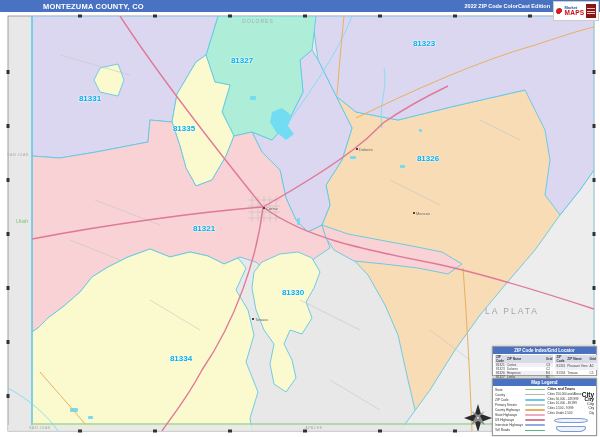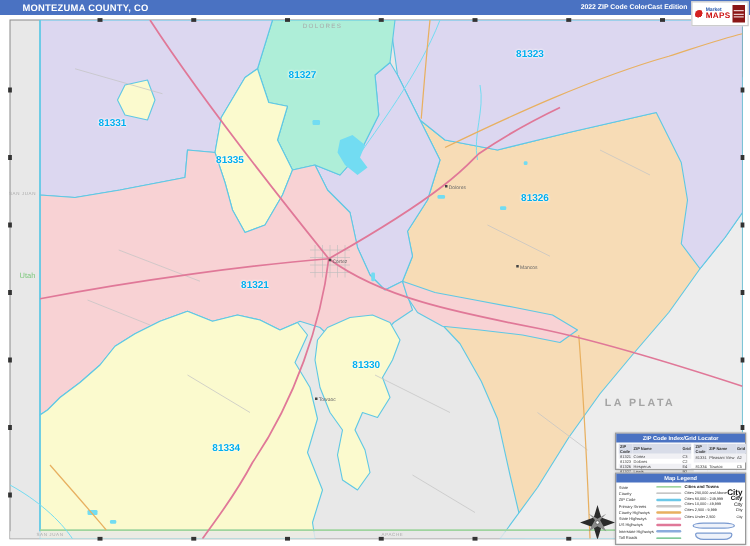--- a/index.html
+++ b/index.html
@@ -1,21 +1,21 @@
 <!DOCTYPE html>
 <html style="--titlebar: #4a72c2; --panelhdr: #4a72c2; --ziplabel: #00aeef; --lavender: #dcd7f0; --mint: #aeeed8; --pink: #f8d2d4; --yellow: #fbface; --orange: #f7dcb6; --outside: #e8e8e8; --laplata: #ededed; --boundary: #5fc8e4; --water: #72dcf2; --us_hwy: #e07898; --county_hwy: #e8b060; --minor_road: #c4c4c4; --state_line: #9fd49f;"><head>
 <meta charset="utf-8">
 <style>
   * { margin:0; padding:0; box-sizing:border-box; }
   html,body { width:600px; height:437px; font-family:"Liberation Sans", sans-serif; background:#ffffff; }
   #stage { position:relative; width:600px; height:437px; overflow:hidden; background:#ffffff; }
 
   
   #titlebar { position:absolute; left:0; top:0; width:600px; height:12px; background:var(--titlebar,#4a72c2); display:flex; align-items:center; justify-content:space-between; z-index:30; }
-  #titlebar .t-left { color:#fff; font-size:7.5px; font-weight:bold; padding-left:18px; letter-spacing:.2px; white-space:nowrap; }
+  #titlebar .t-left { color:#fff; font-size:7.5px; font-weight:bold; padding-left:7px; letter-spacing:.2px; white-space:nowrap;margin-left:36px; }
   #titlebar .t-right { color:#fff; font-size:5.5px; font-weight:bold; padding-right:50px; white-space:nowrap; }
   #logo { position:absolute; right:1px; top:1px; width:46px; height:20px; background:#fff; border:1px solid #ccc; z-index:31; display:flex; align-items:center; justify-content:center; gap:2px; }
   #logo .swirl { width:7px; height:7px; border-radius:50%; background:radial-gradient(circle at 35% 35%, #d42020 55%, #fff 56%); flex:0 0 auto; }
   #logo .words { display:flex; flex-direction:column; line-height:1; }
   #logo .w1 { color:#2255aa; font-size:4px; font-weight:bold; }
   #logo .w2 { color:#cc1111; font-size:6.5px; font-weight:bold; letter-spacing:.3px; }
   #logo .tag { width:10px; height:14px; background:#8a1515; display:flex; flex-direction:column; justify-content:center; gap:1.5px; padding:1px; }
   #logo .tag i { display:block; height:1px; background:#e8c8c8; }
 
   
@@ -191,21 +191,21 @@
       <rect x="592.5" y="70" width="3" height="4"></rect>
         <rect x="592.5" y="124" width="3" height="4"></rect>
         <rect x="592.5" y="178" width="3" height="4"></rect>
         <rect x="592.5" y="232" width="3" height="4"></rect>
         <rect x="592.5" y="286" width="3" height="4"></rect>
         <rect x="592.5" y="340" width="3" height="4"></rect>
     </g>
   </svg>
 
   <div class="maplabel county-sm" style="left:258px; top:21px;">DOLORES</div>
-  <div class="maplabel county-md" style="left:512px; top:322px;font-weight:bold;">LA PLATA</div>
+  <div class="maplabel county-md" style="left:512px; top:311px;">LA PLATA</div>
   <div class="maplabel county-xs" style="left:18px; top:155px;">SAN JUAN</div>
   <div class="maplabel county-xs" style="left:40px; top:428px;">SAN JUAN</div>
   <div class="maplabel county-xs" style="left:314px; top:428px;">APACHE</div>
   <div class="maplabel state-name" style="left:22px; top:221px;">Utah</div>
 
   <div class="maplabel zip" style="left:90px;  top:98px;">81331</div>
   <div class="maplabel zip" style="left:184px; top:128px;">81335</div>
   <div class="maplabel zip" style="left:242px; top:60px;">81327</div>
   <div class="maplabel zip" style="left:424px; top:43px;">81323</div>
   <div class="maplabel zip" style="left:204px; top:228px;">81321</div>

